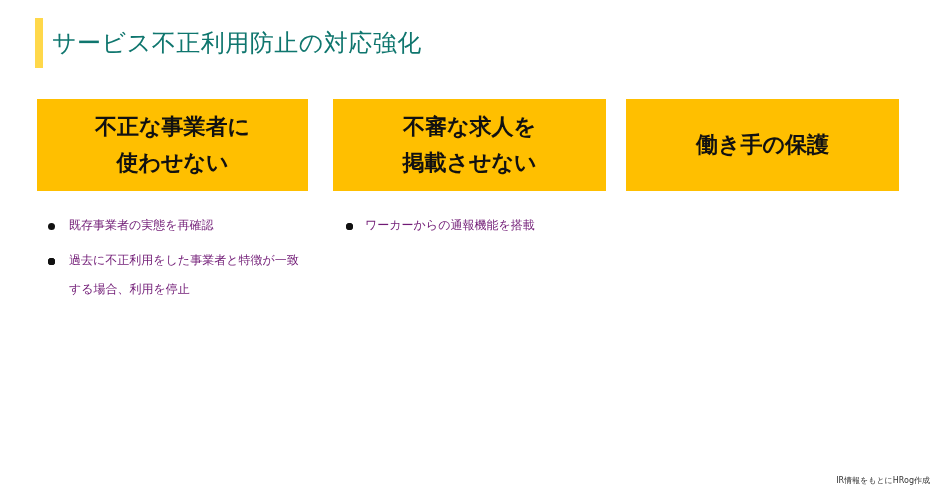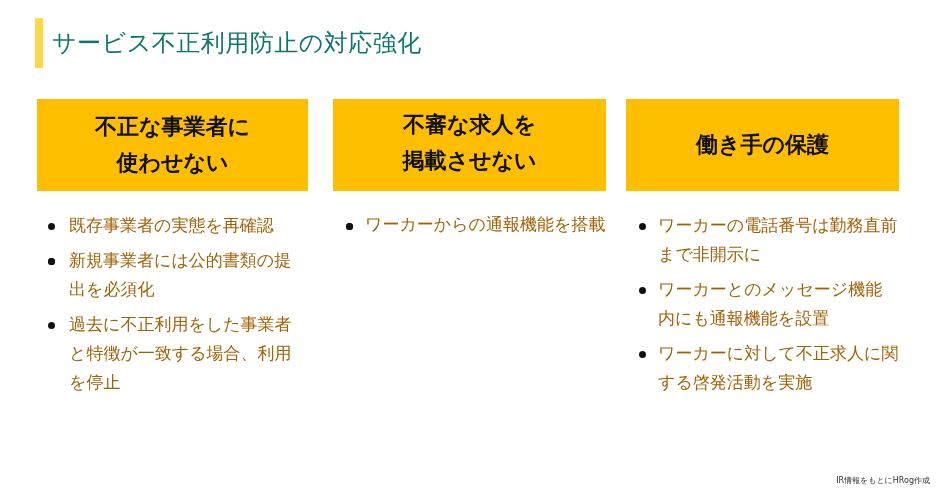--- a/index.html
+++ b/index.html
@@ -9,32 +9,32 @@
   }
   .accent-bar {
     position: absolute; left: 35px; top: 18px; width: 8px; height: 50px; background: #FFD84A;
   }
   .page-title {
     position: absolute; left: 52px; top: 26px; font-size: 24px; font-weight: normal; letter-spacing: 0.5px;
     line-height: 34px; color: #0f766e;
   }
   .column { position: absolute; top: 99px; }
   .col-1 { left: 37px; width: 271px; }
-  .col-2 { left: 333px; width: 273px; font-family: Liberation Mono, monospace; }
+  .col-2 { left: 333px; width: 273px; }
   .col-3 { left: 626px; width: 273px; }
   .header-box {
     height: 92px; background: #FFBF00; display: flex; align-items: center; justify-content: center;
     text-align: center;
   }
   .header-text {
     font-size: 22px; font-weight: bold; line-height: 36px; white-space: pre-line; color: #111;
   }
   .bullets { list-style: none; margin: 0; padding: 0; margin-top: 20px; }
   .bullet {
-    position: relative; padding-left: 32px; font-size: 17px; line-height: 29px; margin-bottom: 6px; color: #a16207;
+    position: relative; padding-left: 32px; font-size: 12px; line-height: 29px; margin-bottom: 6px; color: #701a75;
   }
   .bullet-dot {
     position: absolute; left: 11px; top: 12px; width: 7px; height: 7px; border-radius: 50%; background: #111;
   }
   .col-2 .bullet-dot { left: 13px; }
   .col-3 .bullet-dot { left: 13px; }
   .footer-note {
     position: absolute; right: 10px; top: 475px; font-size: 8px; color: #333; line-height: 12px; text-align: right;
   }
 </style>
@@ -45,40 +45,35 @@
 <div class="page-title">サービス不正利用防止の対応強化</div>
 
 <div class="column col-1">
   <div class="header-box">
     <div class="header-text">不正な事業者に
 使わせない</div>
   </div>
   <ul class="bullets">
     <li class="bullet"><span class="bullet-dot"></span><span>既存事業者の実態を再確認</span></li>
     <li class="bullet"><span class="bullet-dot"></span></li>
-    <li class="bullet"><span class="bullet-dot"></span><span>新規事業者には公的書類の提出を必須化</span></li>
+    <li class="bullet"><span class="bullet-dot"></span></li>
     <li class="bullet"><span class="bullet-dot"></span><span>過去に不正利用をした事業者と特徴が一致する場合、利用を停止</span></li>
   </ul>
 </div>
 
 <div class="column col-2">
   <div class="header-box">
     <div class="header-text">不審な求人を
 掲載させない</div>
   </div>
   <ul class="bullets">
     <li class="bullet"><span class="bullet-dot"></span></li>
     <li class="bullet"><span class="bullet-dot"></span><span>ワーカーからの通報機能を搭載</span></li>
   </ul>
 </div>
 
 <div class="column col-3">
   <div class="header-box">
     <div class="header-text">働き手の保護</div>
   </div>
-  <ul class="bullets">
-    <li class="bullet"><span class="bullet-dot"></span><span>ワーカーの電話番号は勤務直前まで非開示に</span></li>
-    <li class="bullet"><span class="bullet-dot"></span><span>ワーカーとのメッセージ機能内にも通報機能を設置</span></li>
-    <li class="bullet"><span class="bullet-dot"></span><span>ワーカーに対して不正求人に関する啓発活動を実施</span></li>
-  </ul>
 </div>
 
 <div class="footer-note">IR情報をもとにHRog作成</div>
 
 </body></html>

